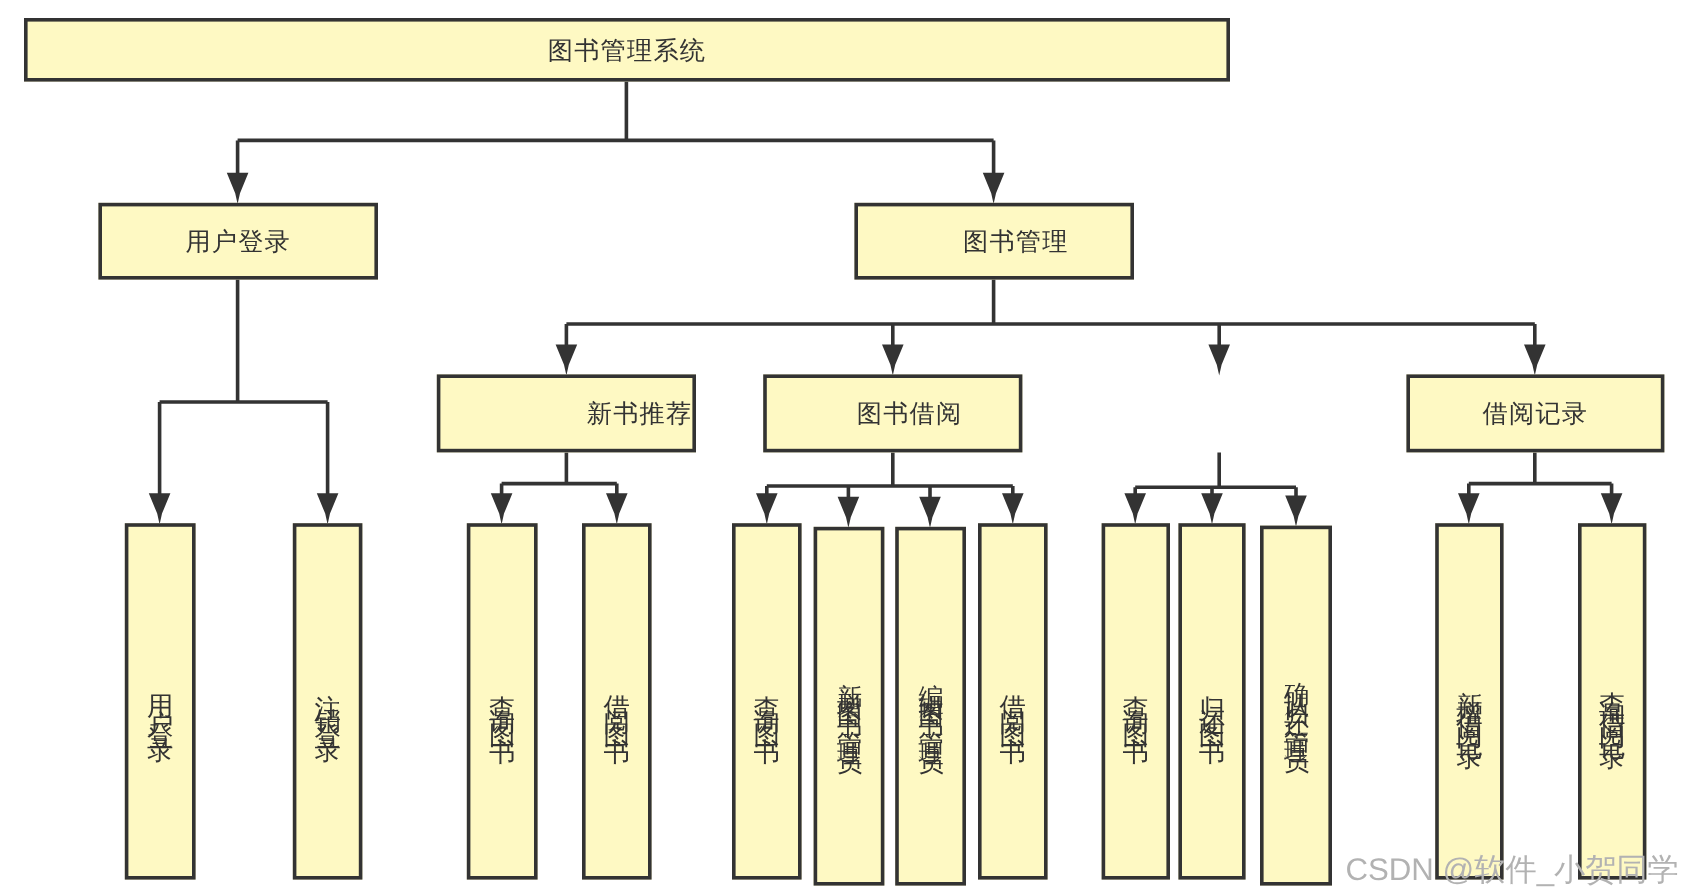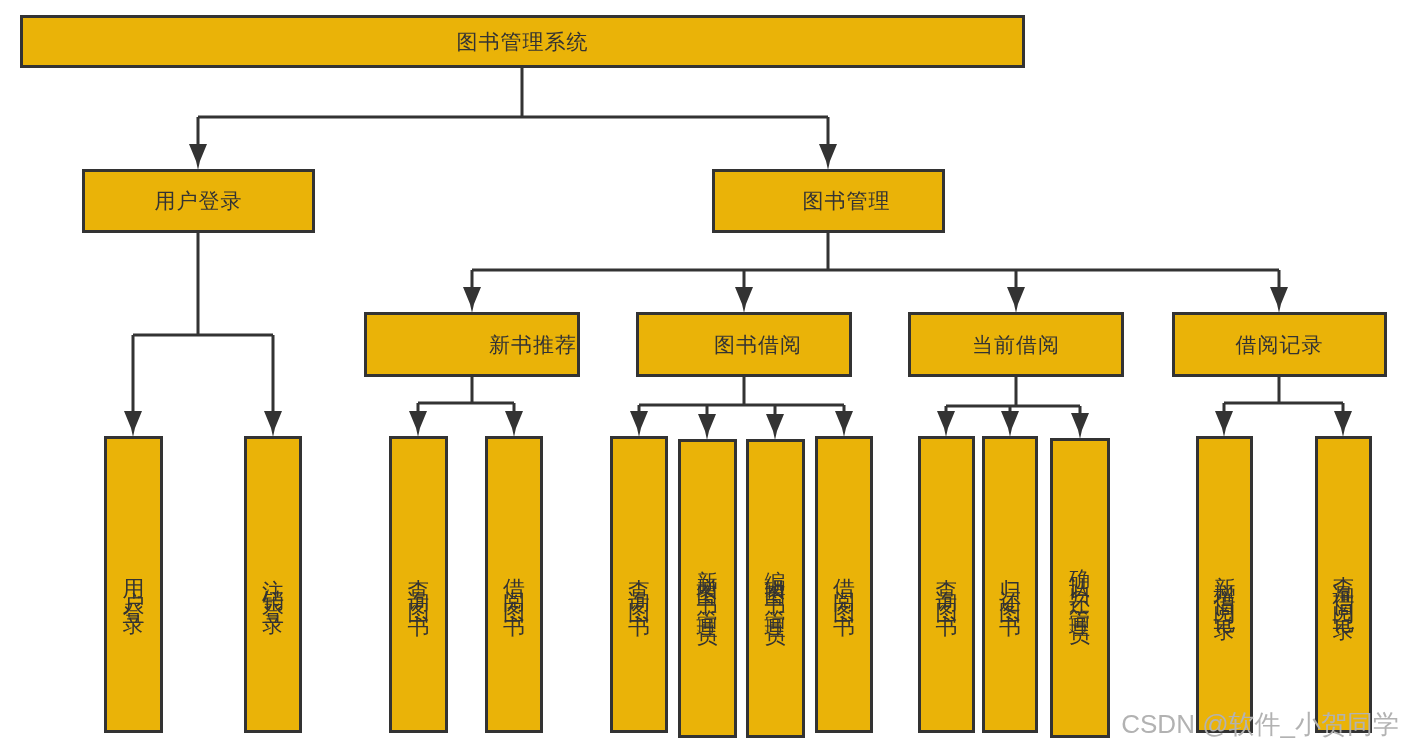--- a/index.html
+++ b/index.html
@@ -15,21 +15,21 @@
     background:var(--background);
     overflow:hidden;
     font-family:"Liberation Sans","DejaVu Sans",sans-serif;
     color:var(--text);
   }
   #wires{position:absolute;left:0;top:0;pointer-events:none;}
   .ln{stroke:var(--line);stroke-width:3;fill:none;}
   .ar{fill:var(--line);stroke:none;}
   .box{
     position:absolute;
-    background:#eab308;
+    background:#fef9c3;
     border:3px solid var(--line);
     box-sizing:border-box;
     display:flex;align-items:center;justify-content:center;
     text-align:center;
   }
   .hlabel{font-size:21px;letter-spacing:1px;white-space:nowrap;}
   .vlabel{
     writing-mode:vertical-rl;
     text-orientation:mixed;
     font-size:22px;
@@ -99,23 +99,20 @@
   <div class="box" style="left:712px;top:169px;width:233px;height:64px;padding-left:36px;">
     <span class="hlabel">图书管理</span>
   </div>
 
   <div class="box" style="left:364px;top:312px;width:216px;height:65px;justify-content:flex-end;">
     <span class="hlabel">新书推荐</span>
   </div>
   <div class="box" style="left:636px;top:312px;width:216px;height:65px;padding-left:28px;">
     <span class="hlabel">图书借阅</span>
   </div>
-  <div class="box" style="left:908px;top:312px;width:216px;height:65px;">
-    <span class="hlabel">当前借阅</span>
-  </div>
   <div class="box" style="left:1172px;top:312px;width:215px;height:65px;">
     <span class="hlabel">借阅记录</span>
   </div>
 
   <div class="box" style="left:104px;top:436px;width:59px;height:297px;">
     <span class="vlabel v4">用户登录</span>
   </div>
   <div class="box" style="left:244px;top:436px;width:58px;height:297px;">
     <span class="vlabel v4">注销登录</span>
   </div>

